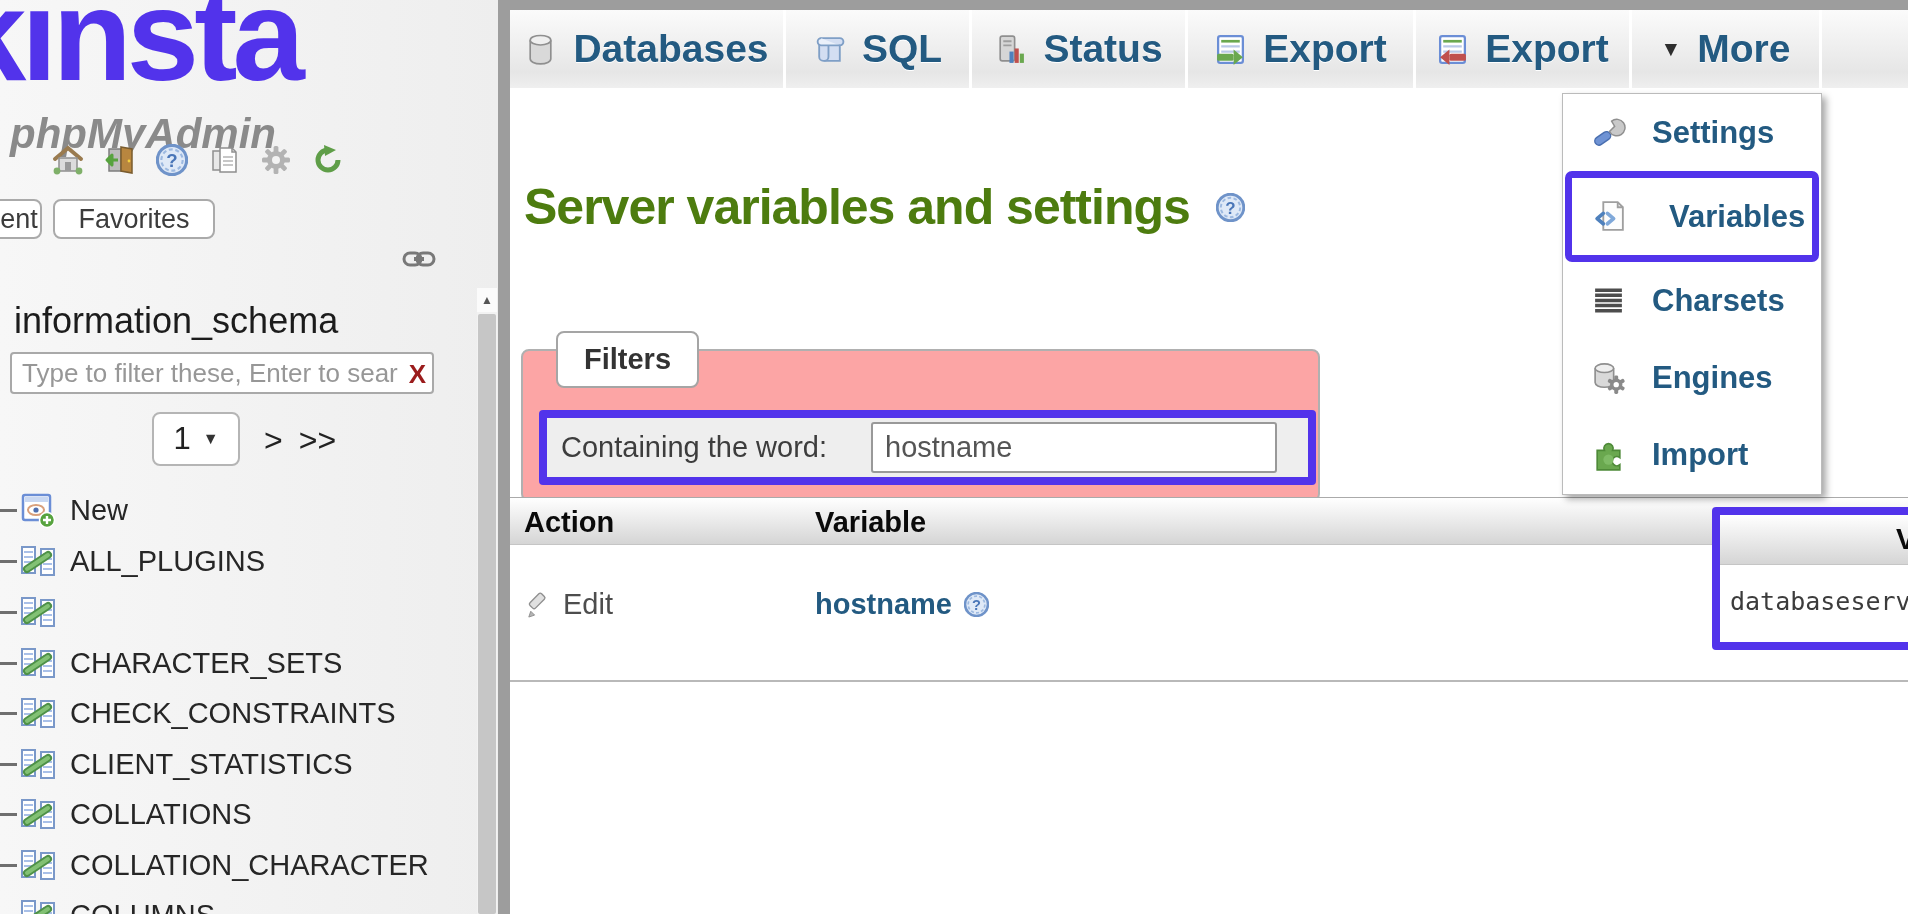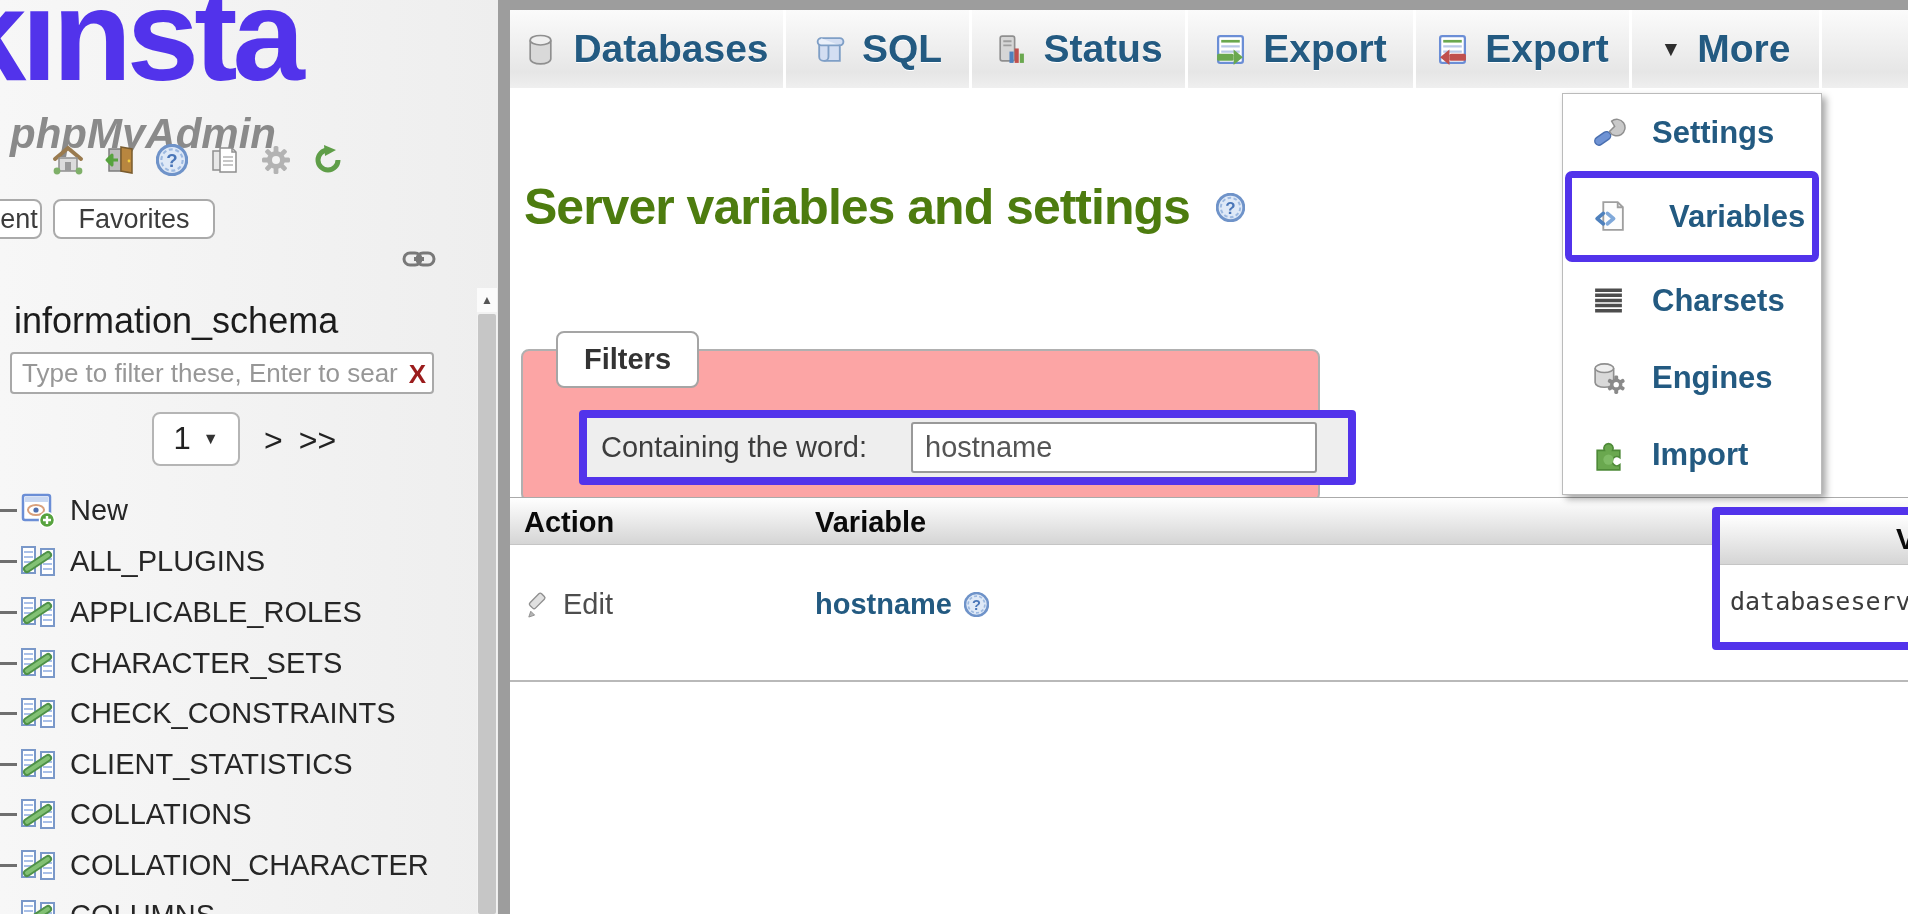--- a/index.html
+++ b/index.html
@@ -67,21 +67,21 @@
   .page-title { position:absolute; left:14px; top:168px; display:flex; align-items:center; gap:26px; }
   .page-title h1 { font-size:50px; font-weight:700; color:#4d7c0f; letter-spacing:-1px; }
   .help-ic { width:29px; height:29px; cursor:pointer; flex:0 0 auto; }
 
   .fieldset { position:absolute; left:11px; top:339px; width:799px; height:153px;
               background:#fca5a5; border:2px solid #b0b0b0; border-radius:8px; }
   .legend { position:absolute; left:33px; top:-20px; background:#fff; border:2px solid #a5a5a5;
             border-radius:8px; padding:10px 26px; font-size:29px; font-weight:700; color:#333; }
   .hl-box { border:8px solid #5233eb; border-radius:4px; }
   .filter-hl { position:absolute; left:16px; top:59px; width:777px; height:75px;
-               display:flex; align-items:center; background:#eeeeee;margin-left:40px; }
+               display:flex; align-items:center; background:#eeeeee; }
   .filter-hl .flabel { font-size:29px; color:#3d3d3d; padding-left:14px; width:324px; }
   .filter-hl input { width:406px; height:51px; border:2px solid #999; border-radius:3px;
                      font-size:29px; color:#555; padding:0 12px;
                      font-family:"Liberation Sans",sans-serif; }
 
   .thead { position:absolute; left:0; top:487px; width:1398px; height:48px;
            background:linear-gradient(#ffffff,#d5d5d5); border-top:1px solid #aaa;
            border-bottom:1px solid #c5c5c5; }
   .thead .hcell { position:absolute; top:8px; font-size:29px; font-weight:700; color:#0a0a0a; }
   .edit-cell { position:absolute; left:14px; top:578px; display:flex; align-items:center;
@@ -309,21 +309,20 @@
       <svg class="tico">
           <use href="#sym-view"></use>
         </svg>
       <span class="tlabel">ALL_PLUGINS</span>
     </div>
     <div class="tree-row" style="top:588px">
       <span class="stub"></span>
       <svg class="tico">
           <use href="#sym-view"></use>
         </svg>
-      <span class="tlabel">APPLICABLE_ROLES</span>
     </div>
     <div class="tree-row" style="top:639px">
       <span class="stub"></span>
       <svg class="tico">
           <use href="#sym-view"></use>
         </svg>
       <span class="tlabel">CHARACTER_SETS</span>
     </div>
     <div class="tree-row" style="top:689px">
       <span class="stub"></span>

